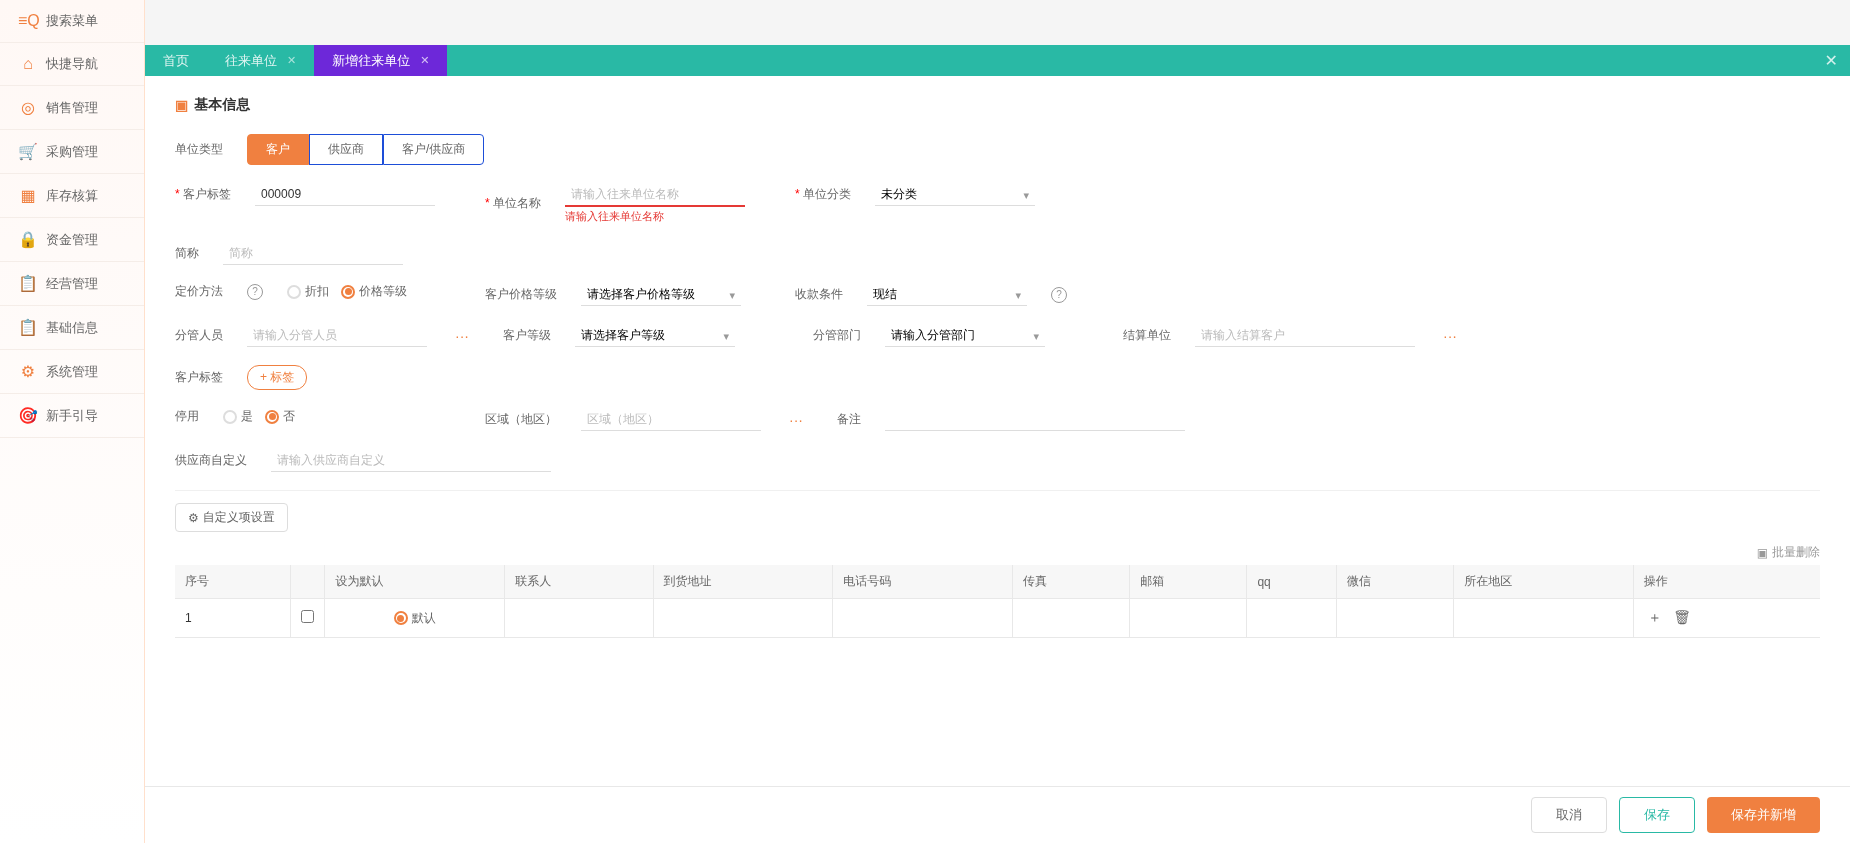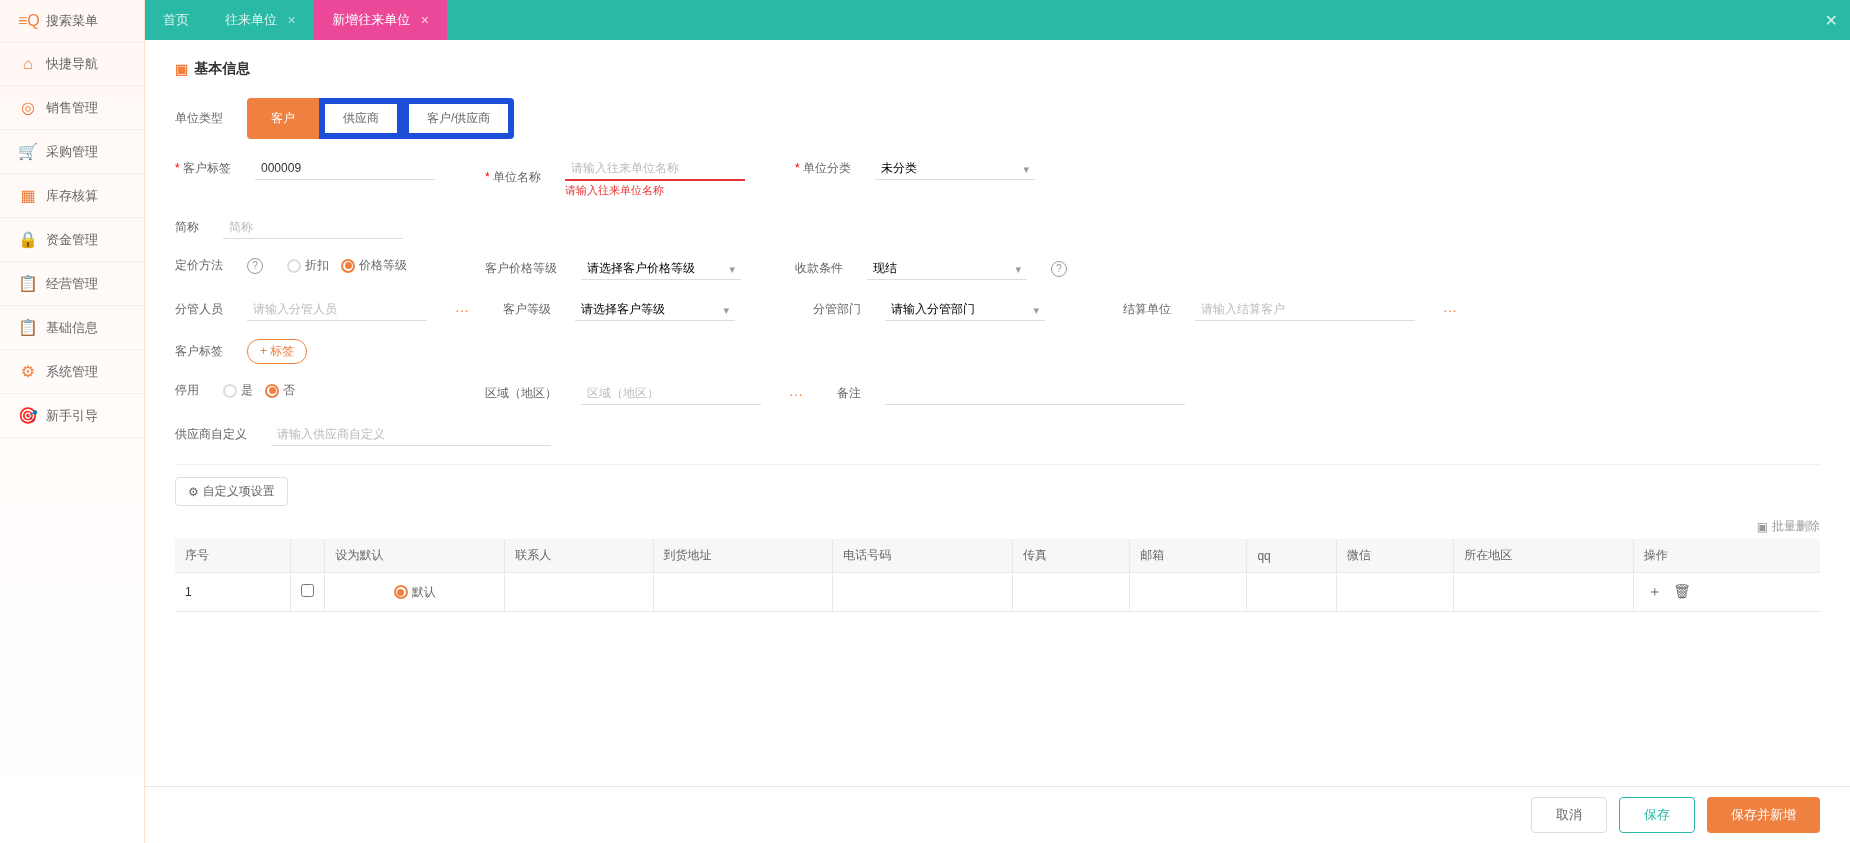--- a/index.html
+++ b/index.html
@@ -35,35 +35,36 @@
       overflow: hidden;
       background: #f5f5f5;
     }
 
     
     .tabs {
       background: #29b9a5;
       display: flex;
       align-items: stretch;
       padding-left: 0;
-      height: 40px;
+      height: 31px;
       flex-shrink: 0;
+      margin-top: 45px;
     }
     .tab {
       display: flex;
       align-items: center;
       padding: 0 18px;
       font-size: 13px;
       cursor: pointer;
       color: rgba(255,255,255,0.85);
       gap: 6px;
       position: relative;
     }
     .tab.active {
-      background: #ec4899;
+      background: #6d28d9;
       color: #fff;
       font-weight: 500;
     }
     .tab-close {
       font-size: 11px;
       opacity: 0.7;
       cursor: pointer;
       margin-left: 4px;
     }
     .tabs-close-all {
@@ -163,21 +164,21 @@
       font-size: 11px;
     }
 
     
     .unit-type-group {
       display: flex;
       gap: 0;
     }
     .unit-type-btn {
       padding: 6px 18px;
-      border: 6px solid #1d4ed8;
+      border: 1px solid #1d4ed8;
       background: #fff;
       font-size: 12px;
       cursor: pointer;
       color: #666;
     }
     .unit-type-btn:first-child { border-radius: 4px 0 0 4px; }
     .unit-type-btn:last-child { border-radius: 0 4px 4px 0; }
     .unit-type-btn.active {
       background: #f08040;
       color: #fff;

